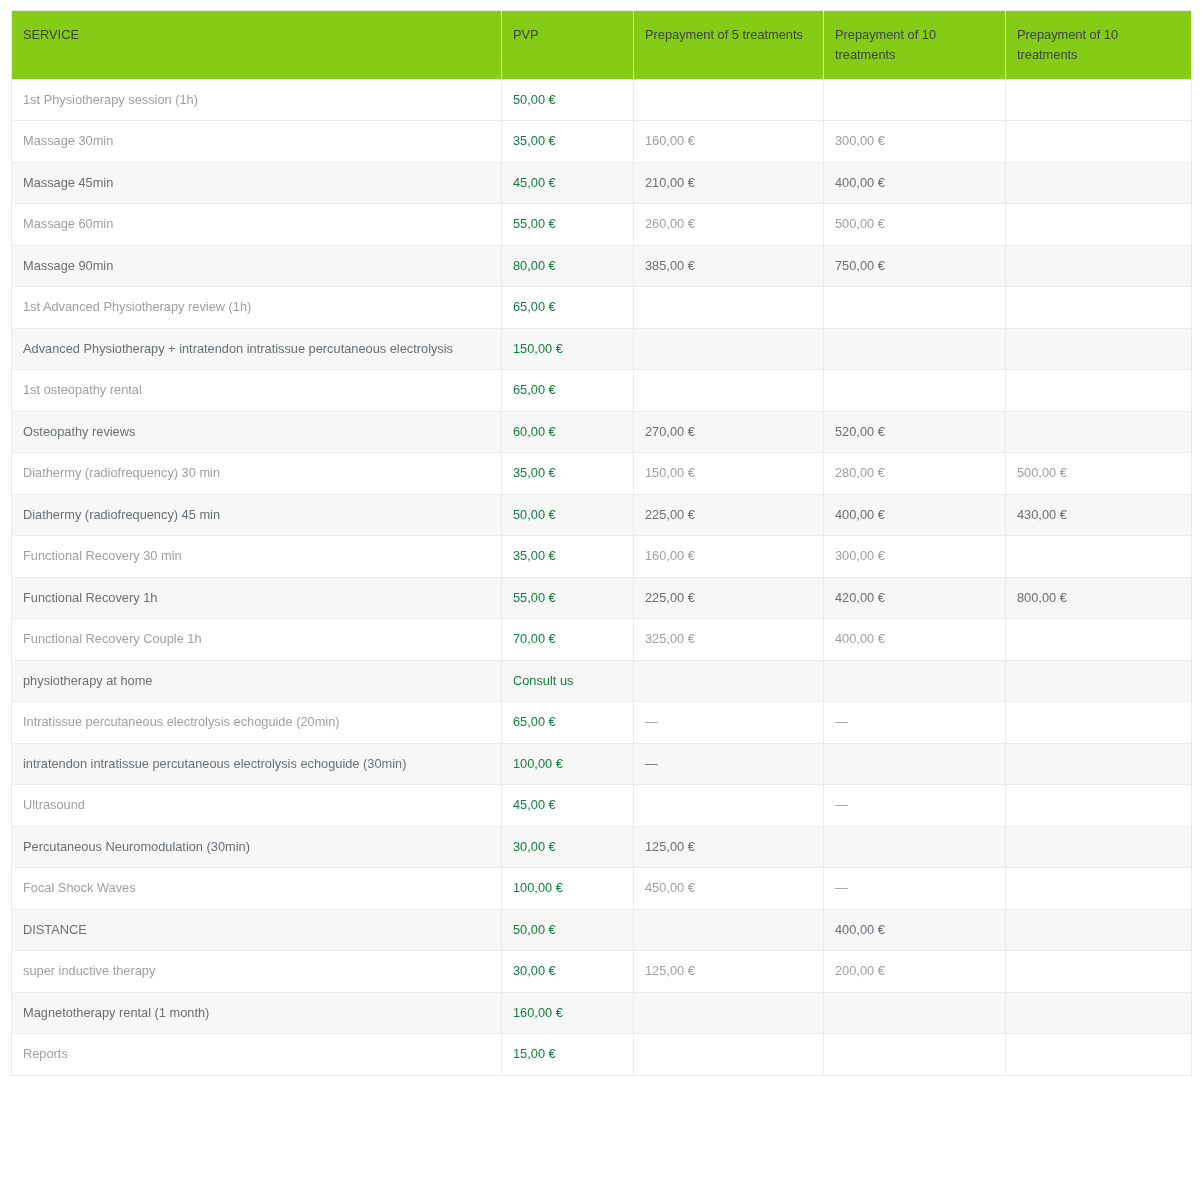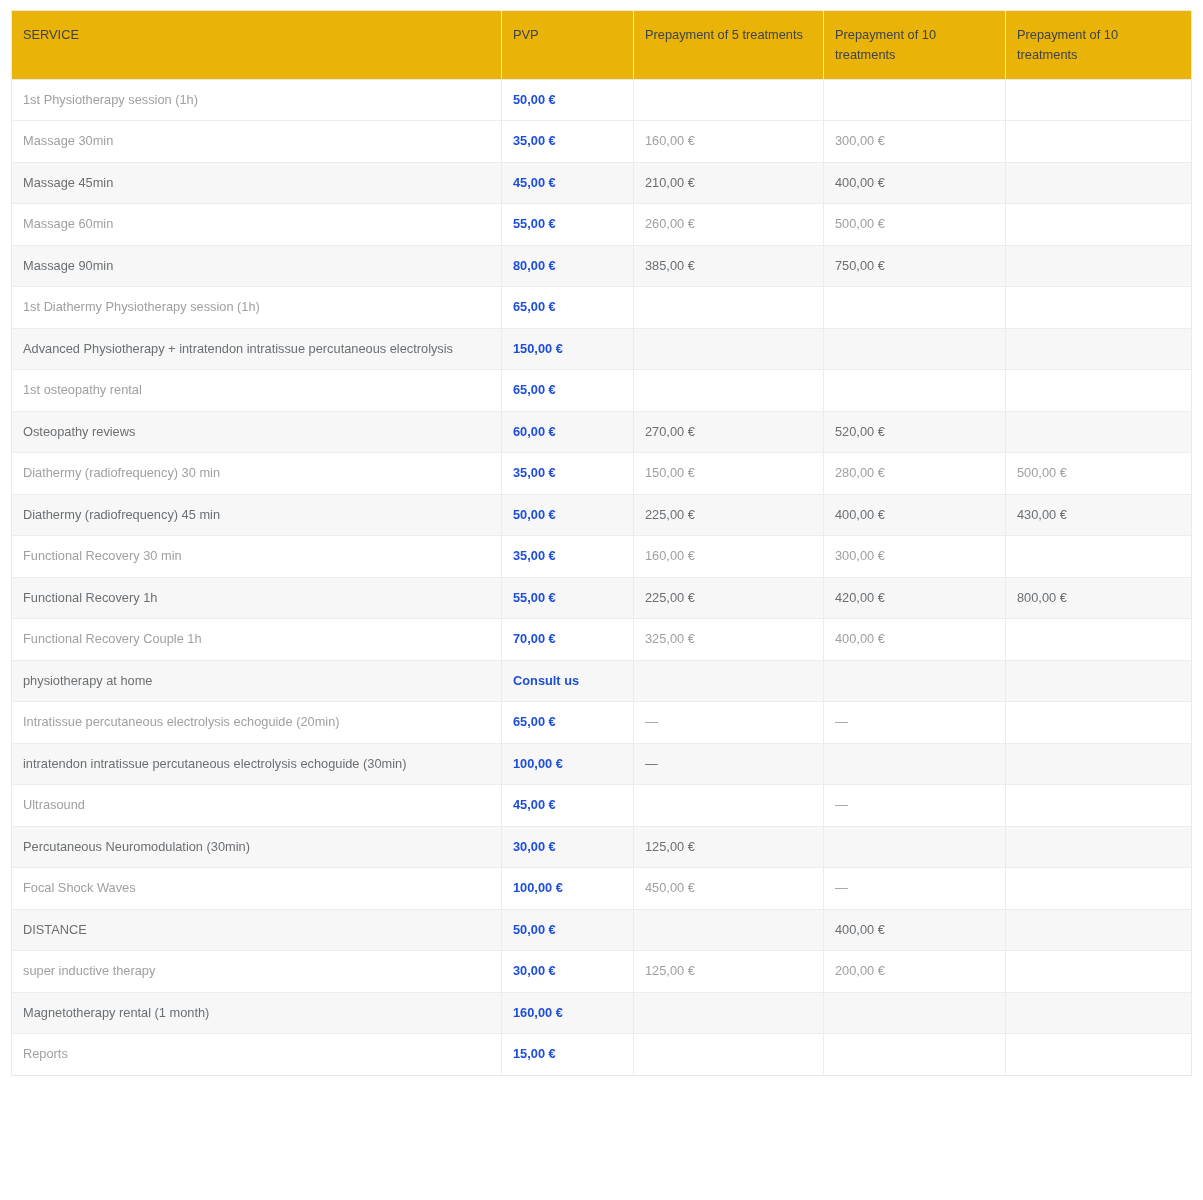--- a/index.html
+++ b/index.html
@@ -24,21 +24,21 @@
     table-layout: fixed;
     border: 1px solid #e9e9e9;
   }
   table.pricing col.c-service { width: 490px; }
   table.pricing col.c-pvp     { width: 132px; }
   table.pricing col.c-p5      { width: 190px; }
   table.pricing col.c-p10a    { width: 182px; }
   table.pricing col.c-p10b    { width: 186px; }
 
   thead th {
-    background: #eab308;
+    background: #84cc16;
     border-right: 1px solid #e9e9e9;
     border-bottom: 1px solid #e9e9e9;
     text-align: left;
     vertical-align: top;
     padding: 14px 10px 14px 11px;
     height: 67px;
     box-sizing: border-box;
     font-size: 12.8px;
     font-weight: 400;
     color: #3e4347;
@@ -67,22 +67,22 @@
   }
   
   tbody tr.row-even td {
     background: #f7f7f7;
     color: #6a6f73;
   }
 
   
   tbody tr.row-odd td.pvp,
   tbody tr.row-even td.pvp {
-    font-weight: 700;
-    color: #1d4ed8;
+    font-weight: 400;
+    color: #15803d;
   }
   tbody td.pvp.plain {
     font-weight: 400;
     color: #3e4347;
   }
   tbody tr:last-child td { border-bottom: none; }
 </style>
 </head>
 <body>
 
@@ -134,21 +134,21 @@
           <td></td>
         </tr>
         <tr class="row-even">
           <td>Massage 90min</td>
           <td class="pvp">80,00 €</td>
           <td>385,00 €</td>
           <td>750,00 €</td>
           <td></td>
         </tr>
         <tr class="row-odd">
-          <td>1st Diathermy Physiotherapy session (1h)</td>
+          <td>1st Advanced Physiotherapy review (1h)</td>
           <td class="pvp">65,00 €</td>
           <td></td>
           <td></td>
           <td></td>
         </tr>
         <tr class="row-even">
           <td>Advanced Physiotherapy + intratendon intratissue percutaneous electrolysis</td>
           <td class="pvp">150,00 €</td>
           <td></td>
           <td></td>

